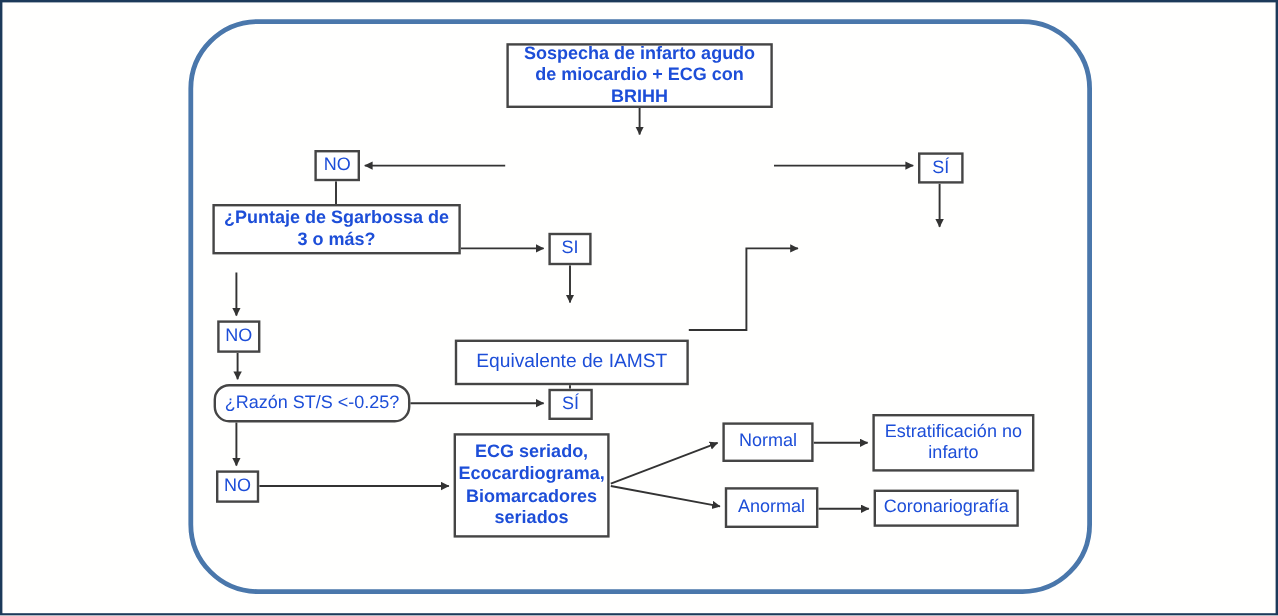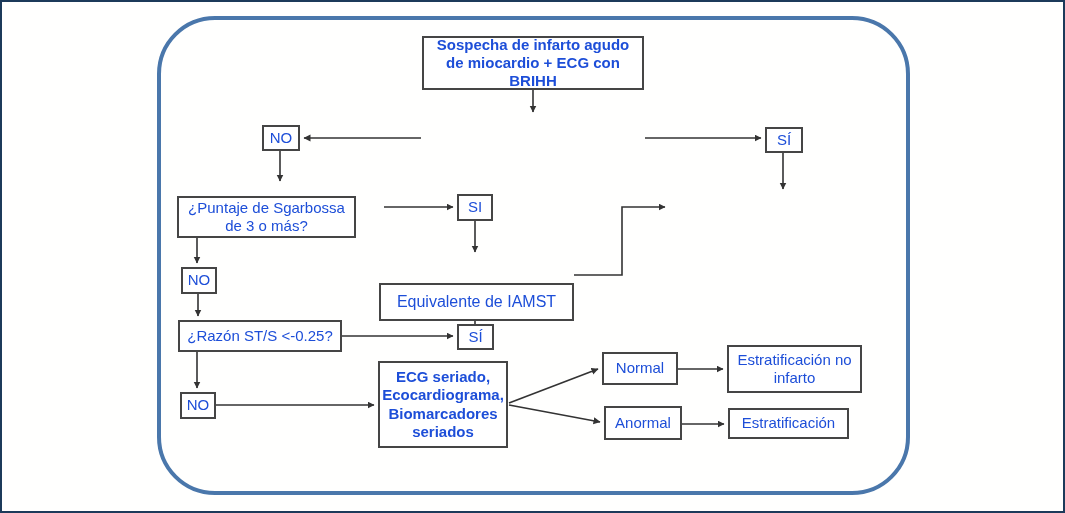--- a/index.html
+++ b/index.html
@@ -37,25 +37,25 @@
     line-height:1.22;
     padding:1px 4px;
   }
   .bold{font-weight:bold;}
   
   .n-sospecha       {left:420px;top:34px; width:222px;height:54px;}
   .n-inestabilidad  {left:419px;top:114px;width:224px;height:43px;}
   .n-no1            {left:260px;top:123px;width:38px; height:26px;}
   .n-si1            {left:763px;top:125px;width:38px; height:26px;}
   .n-reperfusion    {left:667px;top:191px;width:230px;height:31px;}
-  .n-sgarbossa      {left:175px;top:194px;width:179px;height:42px;}
+  .n-sgarbossa      {left:175px;top:168px;width:207px;height:42px;font-weight:bold;}
   .n-si2            {left:455px;top:192px;width:36px; height:27px;}
   .n-equivalente    {left:377px;top:254px;width:195px;height:38px;font-size:16px;margin-top:27px;}
   .n-no2            {left:179px;top:265px;width:36px; height:27px;}
-  .n-razon          {left:176px;top:318px;width:164px;height:32px;}
+  .n-razon          {left:176px;top:318px;width:164px;height:32px;border-radius:13px;}
   .n-si3            {left:455px;top:322px;width:37px; height:26px;}
   .n-no3            {left:178px;top:390px;width:36px; height:27px;}
   .n-ecg            {left:376px;top:359px;width:130px;height:87px;}
   .n-normal         {left:600px;top:350px;width:76px; height:33px;}
   .n-estratificacion{left:725px;top:343px;width:135px;height:48px;}
   .n-anormal        {left:602px;top:404px;width:78px; height:34px;}
   .n-coronariografia{left:726px;top:406px;width:121px;height:31px;}
 </style>
 </head>
 <body>
@@ -99,15 +99,15 @@
   <div class="node n-si2">SI</div>
   <div class="node n-equivalente">Equivalente de IAMST</div>
   <div class="node n-no2">NO</div>
   <div class="node n-razon">¿Razón ST/S &lt;-0.25?</div>
   <div class="node n-si3">SÍ</div>
   <div class="node n-no3">NO</div>
   <div class="node n-normal">Normal</div>
   <div class="node n-ecg bold">ECG seriado, Ecocardiograma, Biomarcadores seriados</div>
   <div class="node n-estratificacion">Estratificación no infarto</div>
   <div class="node n-anormal">Anormal</div>
-  <div class="node n-coronariografia">Estratificación</div>
+  <div class="node n-coronariografia">Coronariografía</div>
 
 </div>
 
 </body></html>

